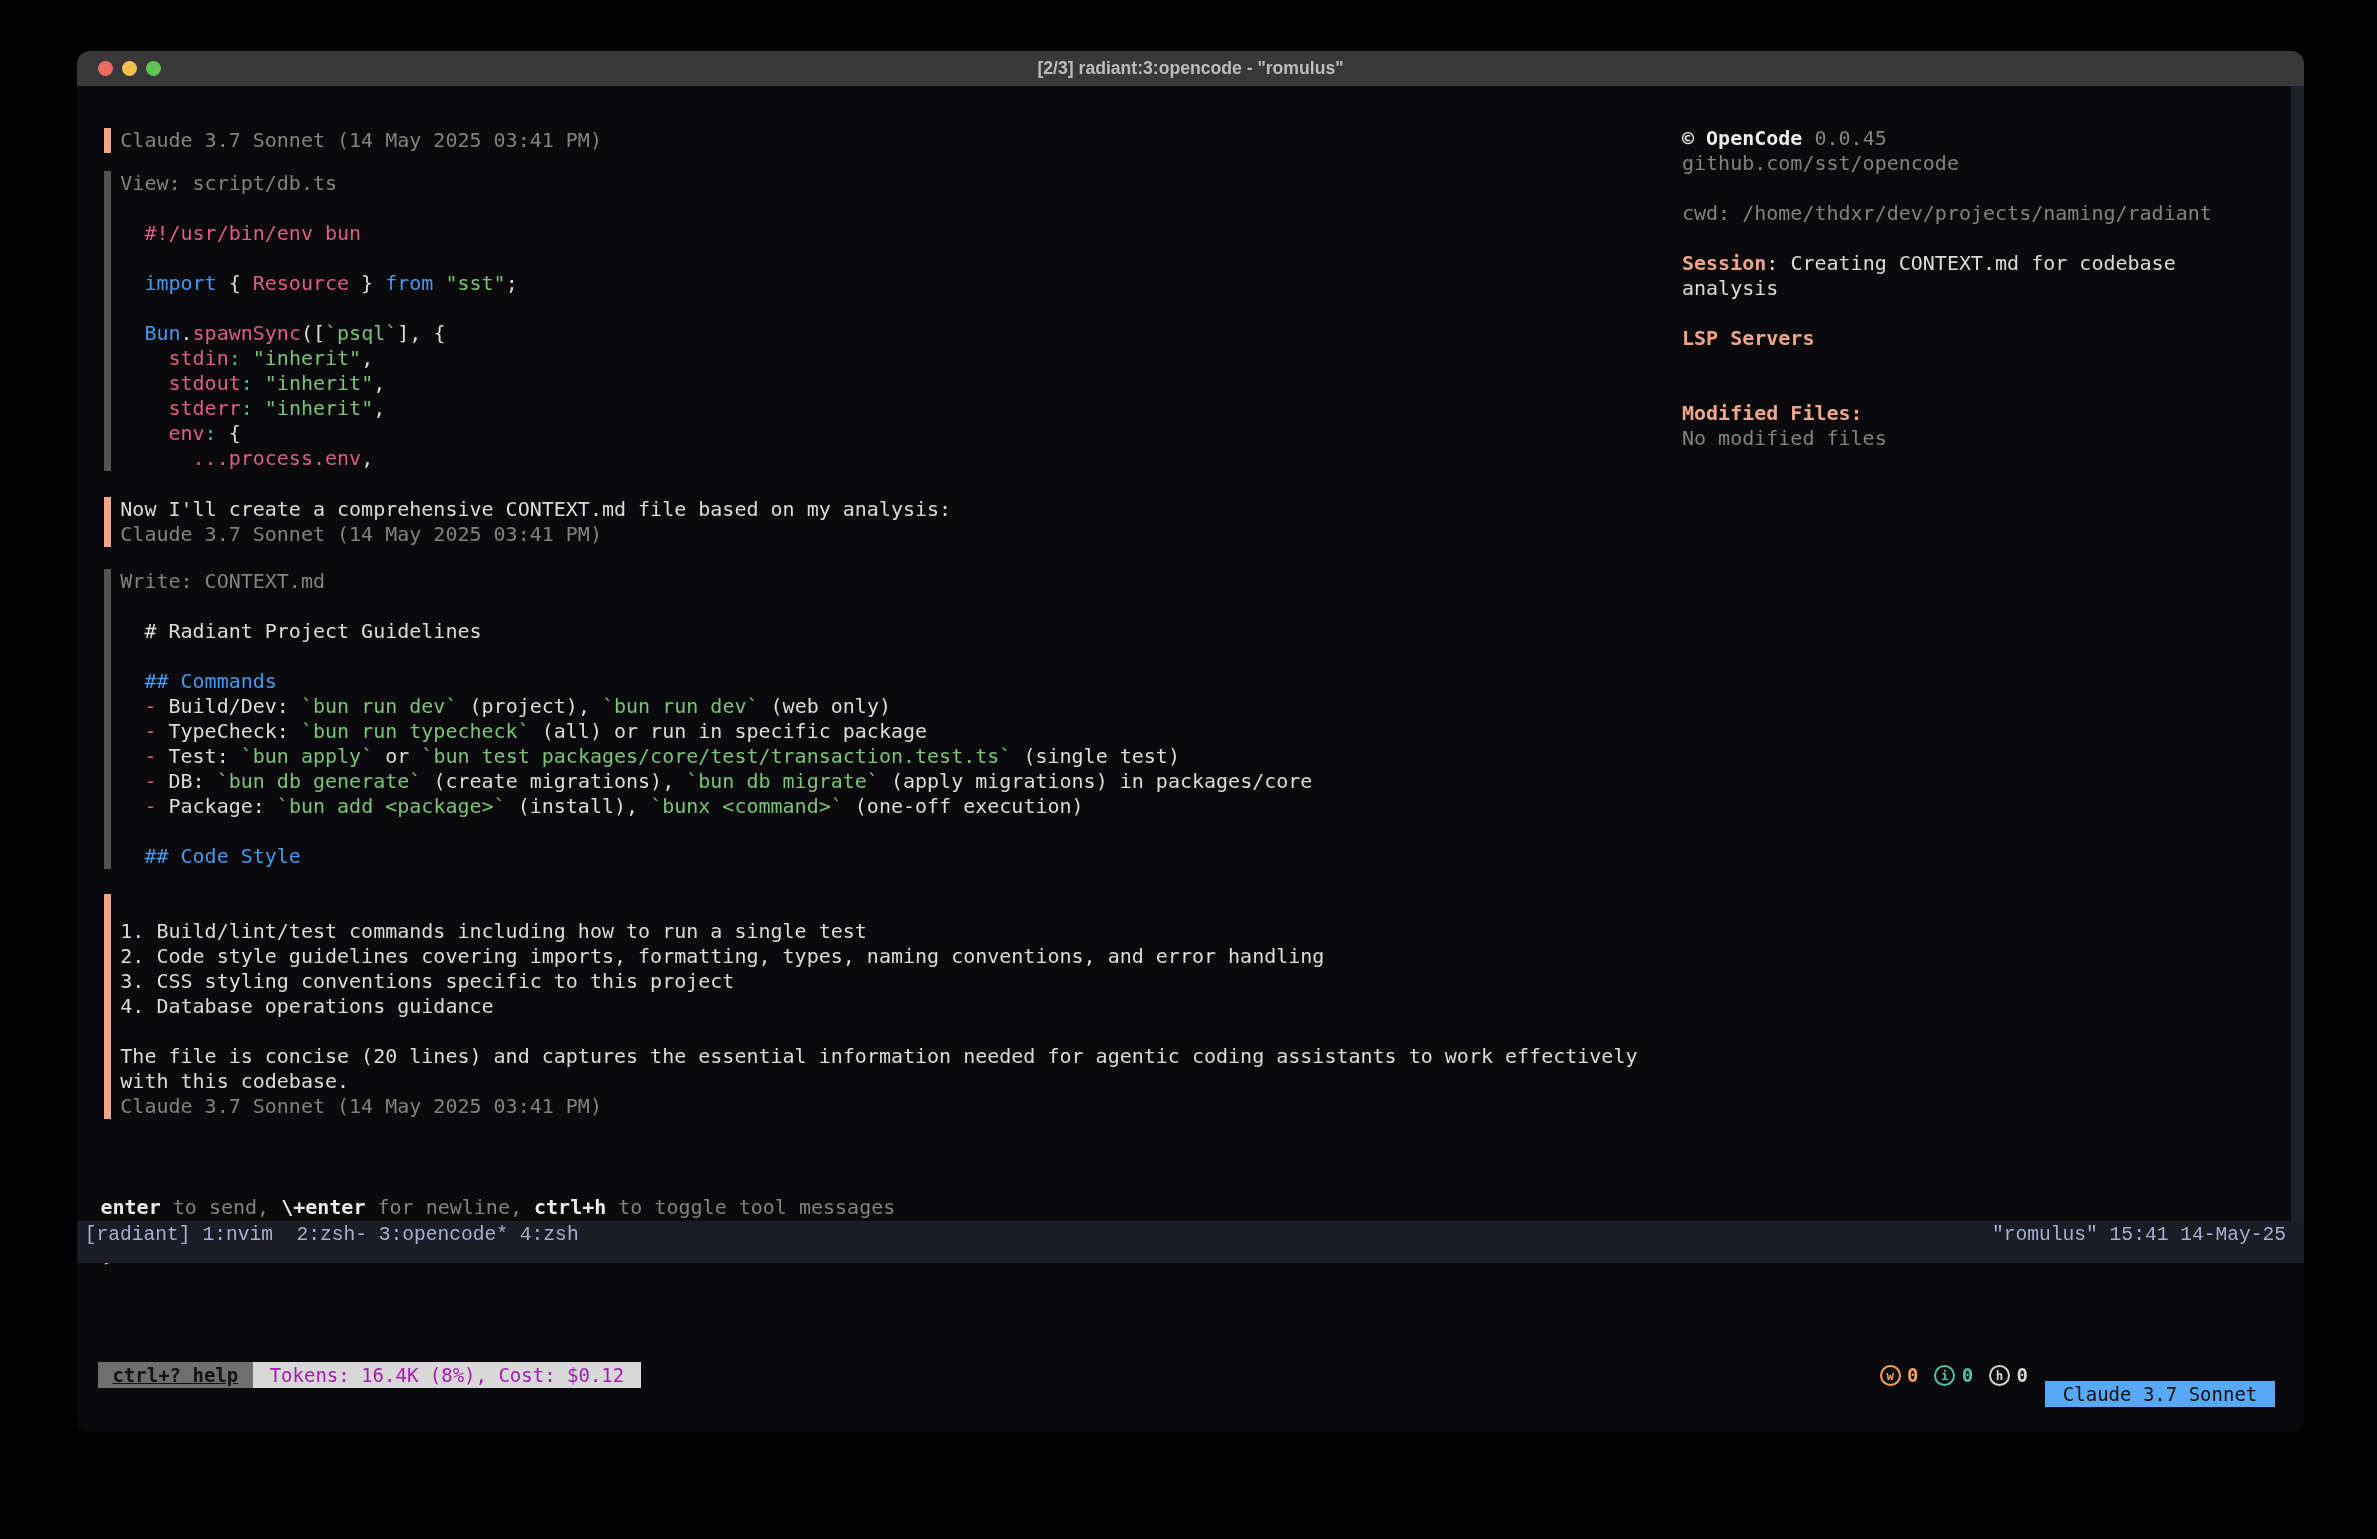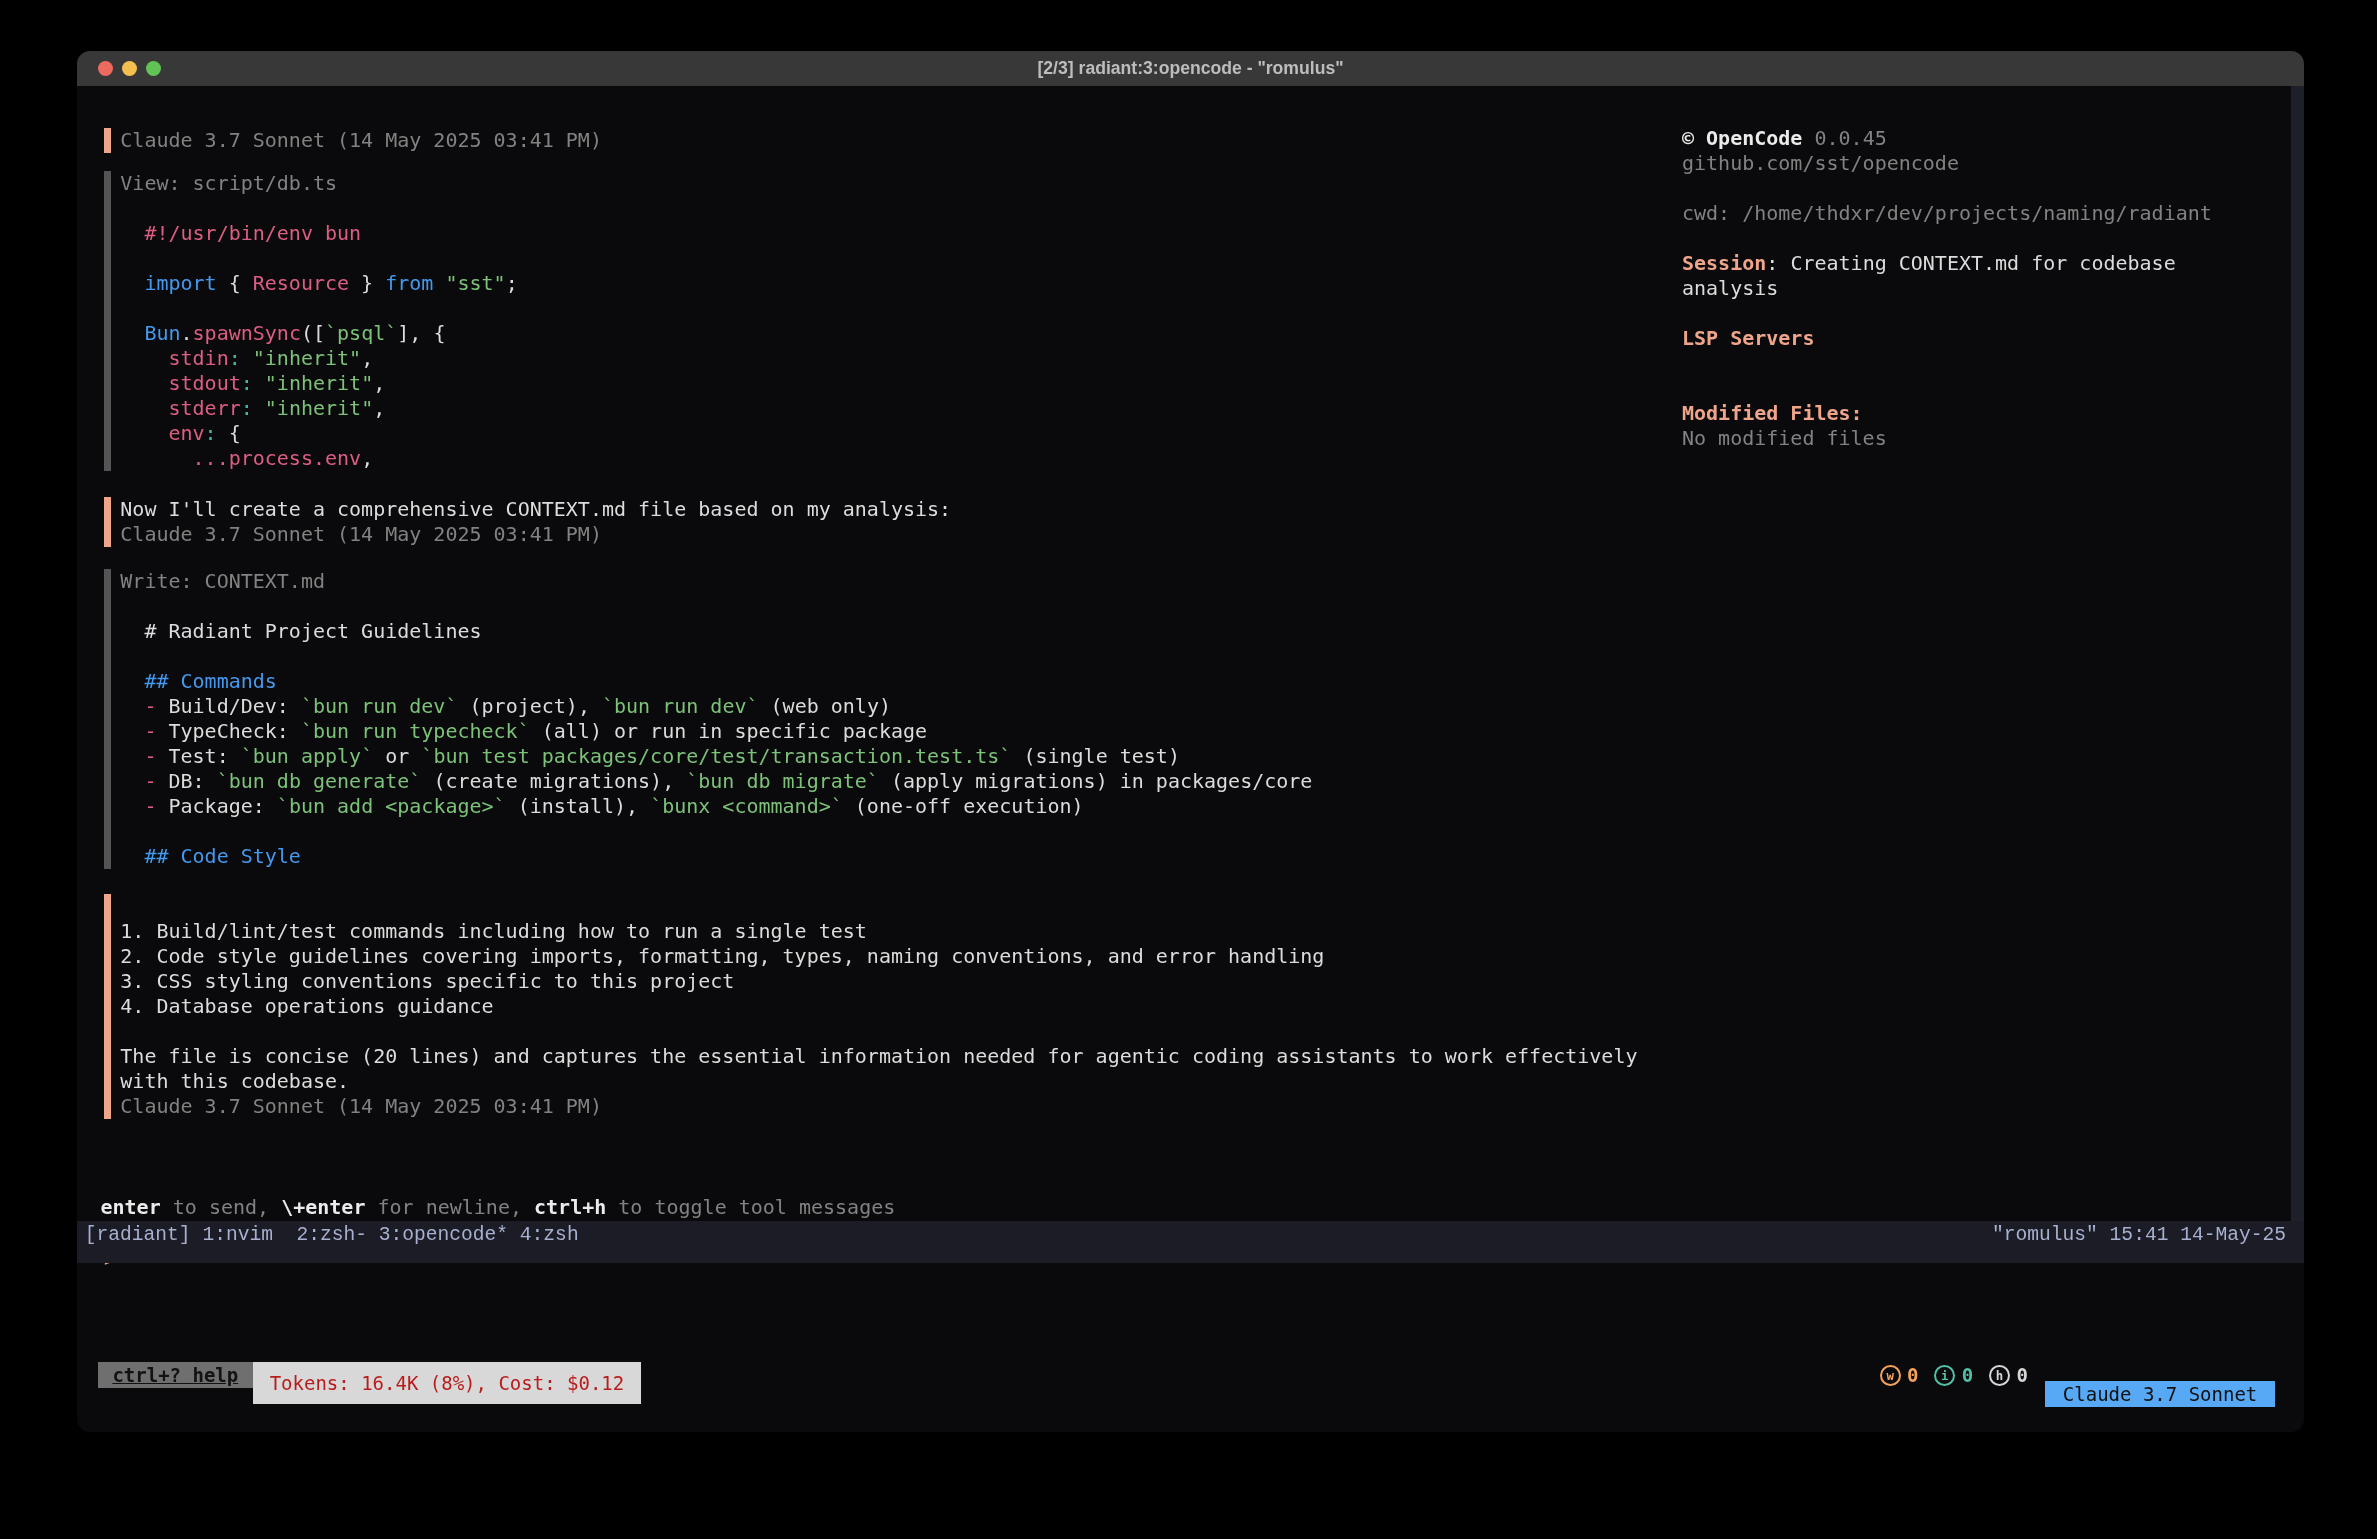--- a/index.html
+++ b/index.html
@@ -37,21 +37,21 @@
 
   .hint{position:absolute;left:23.5px;top:1109px;}
   .divider{position:absolute;left:27px;top:1139px;width:2187px;height:2.6px;background:#6a6a6a;}
   .prompt{position:absolute;left:27px;top:1161px;width:2179px;height:104px;cursor:text;}
 
   .sidebar{position:absolute;left:1605px;top:40px;}
 
   .statusrow{position:absolute;left:0;top:1276px;width:2214px;height:26px;}
   .seg-chip{display:inline-block;height:26px;line-height:26px;font-size:19px;vertical-align:top;}
   .help-chip{background:#6f6f6f;color:#121212;font-weight:bold;padding:0 14.4px;margin-left:21px;text-decoration:underline;}
-  .tokens-chip{background:#d8d8d8;color:#b91c1c;padding:8px 17px;}
+  .tokens-chip{background:#d8d8d8;color:#a21caf;padding:0 17px;}
   .right-group{position:absolute;right:15.7px;top:0;height:26px;display:flex;align-items:center;gap:17px;}
   .diags{display:flex;align-items:center;gap:15.7px;}
   .diag{display:flex;align-items:center;gap:6.5px;font-size:19px;font-weight:bold;}
   .diag .circle{width:17px;height:17px;border-radius:50%;border:2px solid;display:flex;
                 align-items:center;justify-content:center;font-size:12.4px;font-weight:bold;}
   .diag.warn{color:#f5a35c;} .diag.warn .circle{border-color:#f5a35c;color:#f5a35c;}
   .diag.info{color:#51c0a5;} .diag.info .circle{border-color:#51c0a5;color:#51c0a5;}
   .diag.hintd{color:#d6d6d6;} .diag.hintd .circle{border-color:#d6d6d6;color:#d6d6d6;}
   .model-badge{background:#58a9f5;color:#101010;height:26px;line-height:26px;
                font-size:19px;padding:0 18px;margin-top:37px;}

